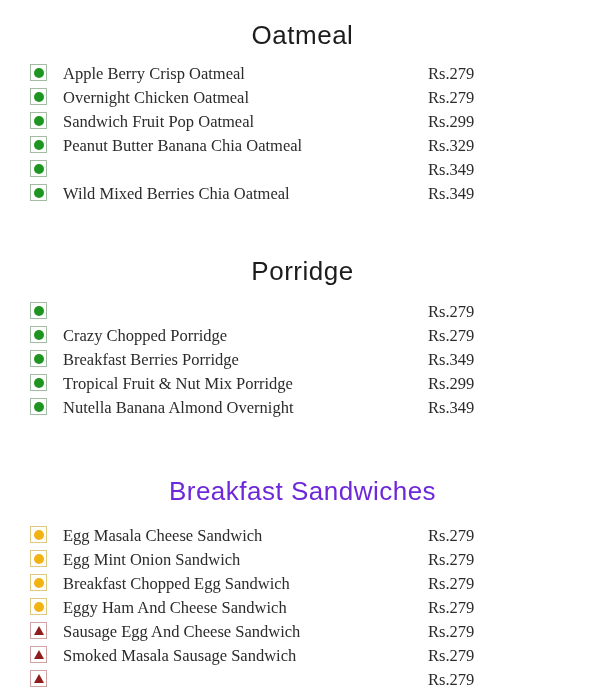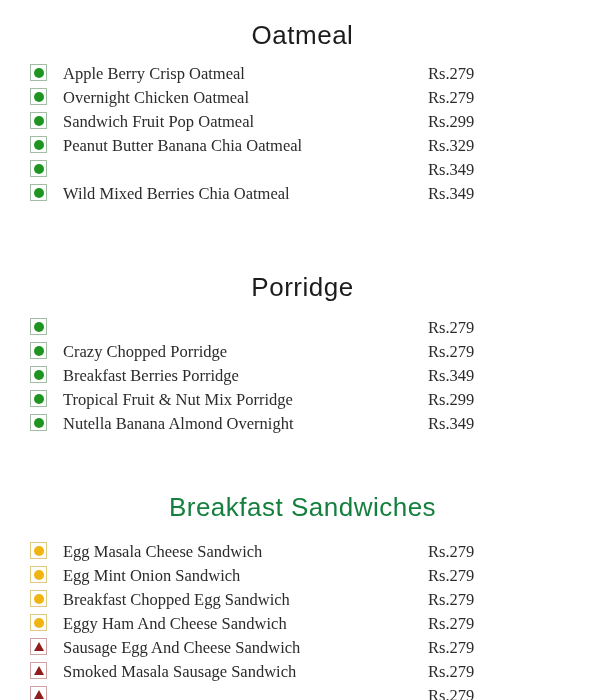--- a/index.html
+++ b/index.html
@@ -69,21 +69,21 @@
   }
   .item-price {
     position: absolute;
     left: 428px;
     font-size: 16.5px;
     white-space: nowrap;
   }
   
   .s0 .section-title { margin-top: 16px; }
   .s0 .item-list     { margin-top: 14px; }
-  .s1 .section-title { margin-top: 64px; }
+  .s1 .section-title { margin-top: 48px; }
   .s1 .item-list     { margin-top: 16px; }
   .s2 .section-title { margin-top: 54px; }
   .s2 .item-list     { margin-top: 20px; }
 </style>
 </head>
 <body style="background: rgb(255, 255, 255); color: rgb(43, 43, 43);">
 
 <div class="menu" id="menu-root">
   <section class="menu-section s0">
     <h2 class="section-title" style="color: rgb(28, 28, 28);">Oatmeal</h2>
@@ -175,21 +175,21 @@
     <span class="diet-icon" style="border-color: rgb(164, 187, 164);">
             <span class="diet-mark circle" style="background: rgb(30, 148, 33);"></span>
           </span>
     <span class="item-name">Nutella Banana Almond Overnight</span>
     <span class="item-price">Rs.349</span>
   </li>
 </ul>
   </section>
 
   <section class="menu-section s2">
-    <h2 class="section-title" style="color: #15803d;">Breakfast Sandwiches</h2>
+    <h2 class="section-title" style="color: #6d28d9;">Breakfast Sandwiches</h2>
     <ul class="item-list">
   <li class="menu-item">
     <span class="diet-icon" style="border-color: rgb(221, 202, 126);">
             <span class="diet-mark circle" style="background: rgb(240, 179, 17);"></span>
           </span>
     <span class="item-name">Egg Masala Cheese Sandwich</span>
     <span class="item-price">Rs.279</span>
   </li>
 
   <li class="menu-item">

